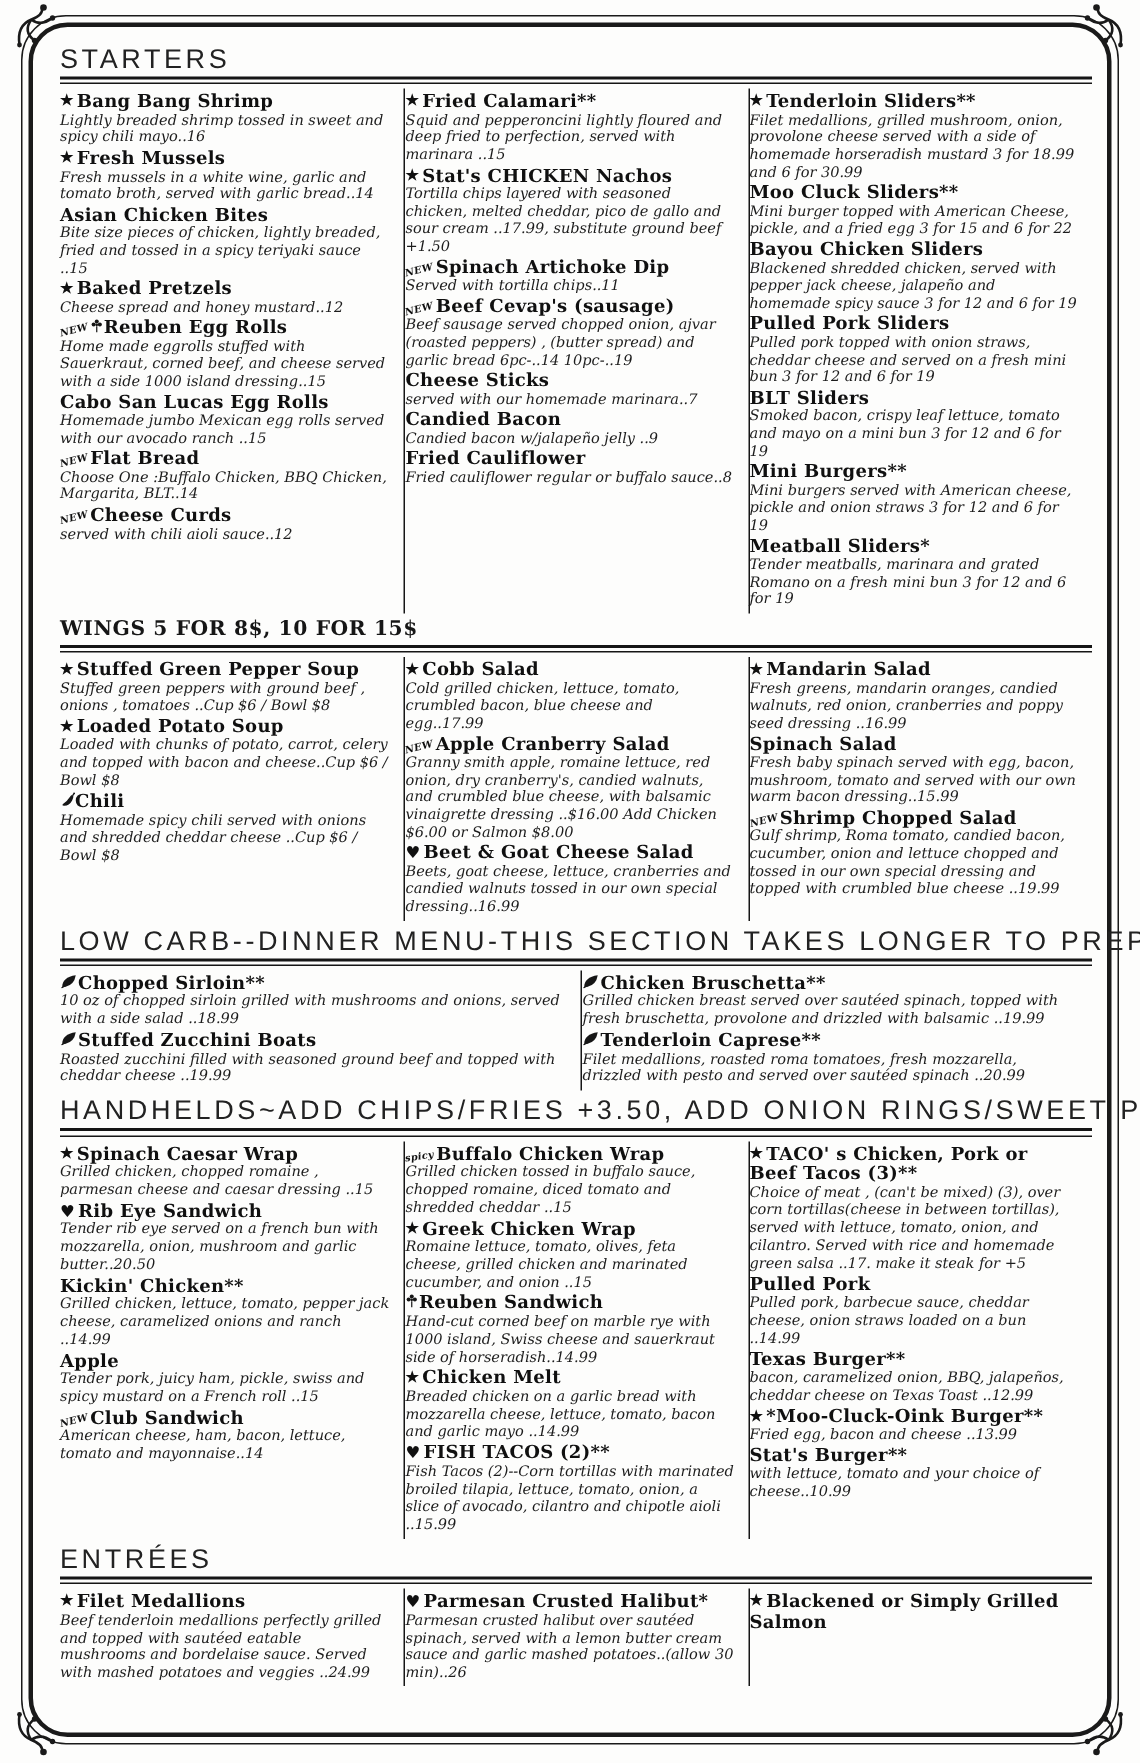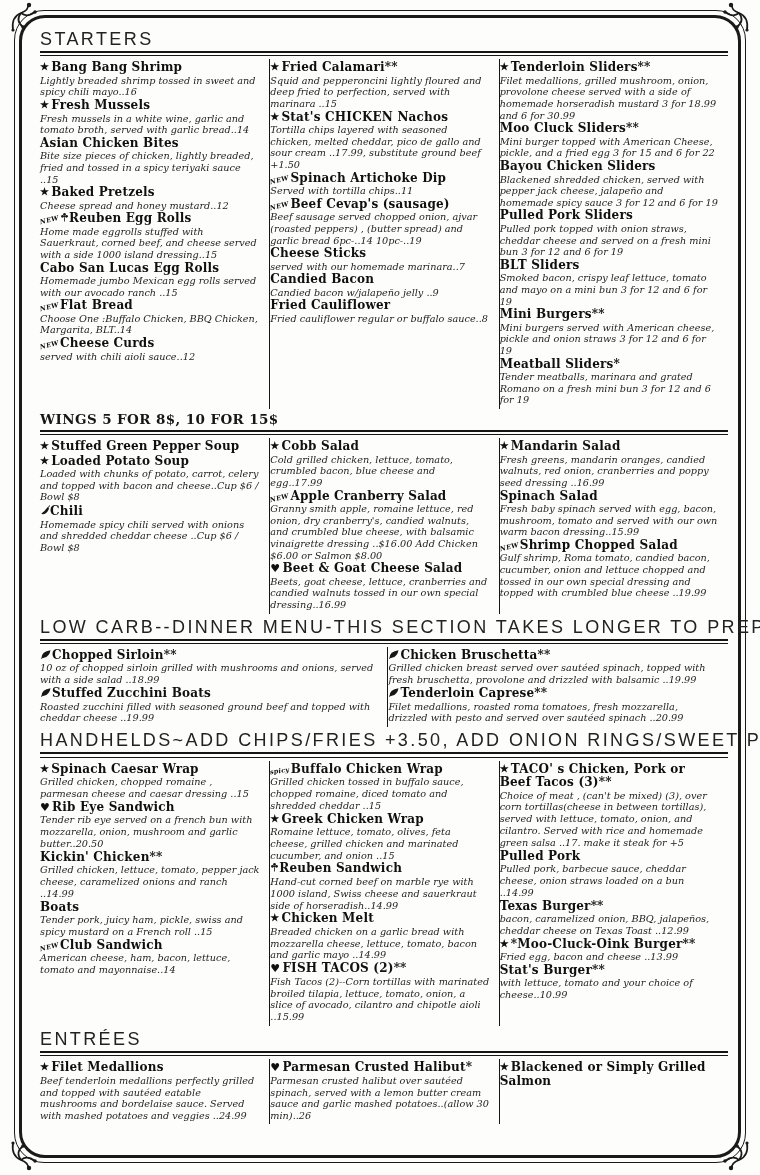--- a/index.html
+++ b/index.html
@@ -220,20 +220,21 @@
         </div>
       </div>
       <div class="wings">WINGS 5 FOR 8$, 10 FOR  15$</div>
     </div>
     <div class="sec sec-soups">
       <div class="rule"></div>
       <div class="cols cols3">
         <div class="col">
           <div class="item">
             <div class="iname"><span class="ic"><span class="g-star">★</span></span><span>Stuffed Green Pepper Soup</span></div>
+            <div class="idesc">Stuffed green peppers with ground beef , onions , tomatoes ..Cup $6 / Bowl $8</div>
           </div>
           <div class="item">
             <div class="iname"><span class="ic"><span class="g-star">★</span></span><span>Loaded Potato Soup</span></div>
             <div class="idesc">Loaded with chunks of potato, carrot, celery and topped with bacon and cheese..Cup $6 / Bowl $8</div>
           </div>
           <div class="item">
             <div class="iname"><span class="ic"><svg width="10" height="11" viewBox="0 0 10 11">
                   <path d="M2 9 Q1 10 2.6 10.2 Q6 10.4 8 6.8 Q9.4 4.2 8.6 3.2 Q8 2.6 7.2 3.5 Q4.6 7.4 2 9 Z" fill="#161616"></path>
                   <path d="M8.6 3.2 L9.7 1.4" stroke="#161616" stroke-width="1" fill="none"></path>
                 </svg></span><span>Chili</span></div>
@@ -323,21 +324,21 @@
           </div>
           <div class="item">
             <div class="iname"><span class="ic"><span class="g-heart">♥</span></span><span>Rib Eye Sandwich</span></div>
             <div class="idesc">Tender rib eye served on a french bun with mozzarella, onion, mushroom and garlic butter..20.50</div>
           </div>
           <div class="item">
             <div class="iname"><span>Kickin' Chicken**</span></div>
             <div class="idesc">Grilled chicken, lettuce, tomato, pepper jack cheese, caramelized onions and ranch ..14.99</div>
           </div>
           <div class="item">
-            <div class="iname"><span>Boats</span></div>
+            <div class="iname"><span>Apple</span></div>
             <div class="idesc">Tender pork, juicy ham, pickle, swiss and spicy mustard on a French roll ..15</div>
           </div>
           <div class="item">
             <div class="iname"><span class="ic"><span class="g-new">NEW</span></span><span>Club Sandwich</span></div>
             <div class="idesc">American cheese, ham, bacon, lettuce, tomato and mayonnaise..14</div>
           </div>
         </div>
         <div class="col">
           <div class="item">
             <div class="iname"><span class="ic"><span class="g-spicy">spicy</span></span><span>Buffalo Chicken Wrap</span></div>

